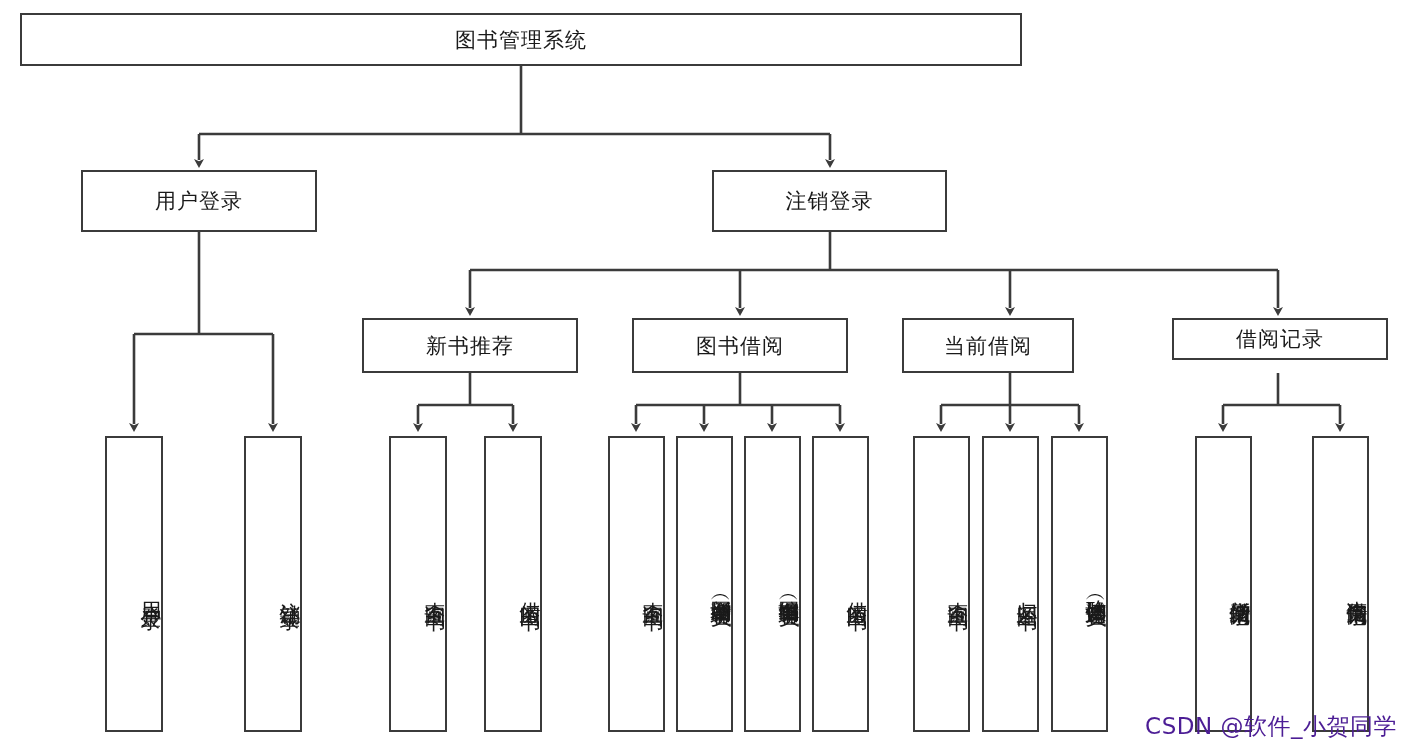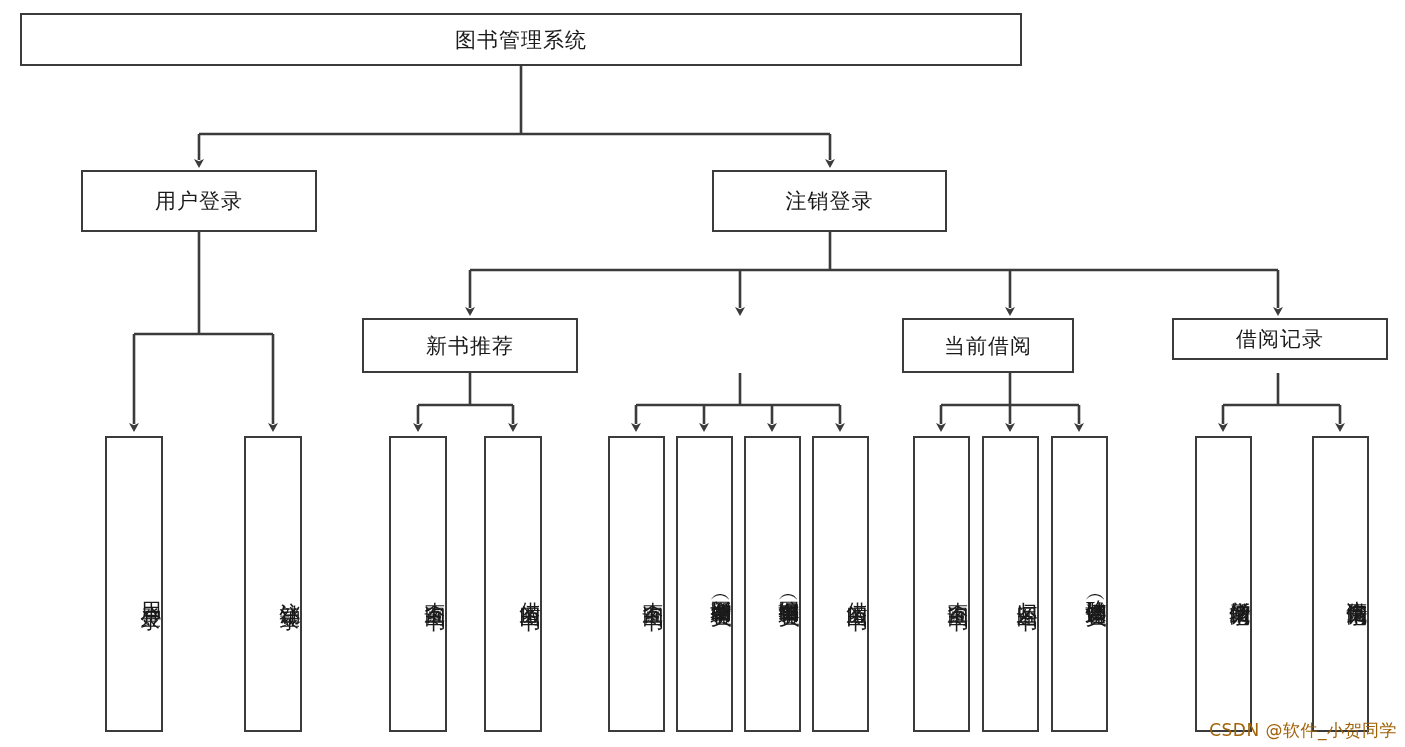--- a/index.html
+++ b/index.html
@@ -54,22 +54,22 @@
     overflow: hidden;
   }
   .node-v.tall-label {
     padding-top: 6px;
     letter-spacing: 1px;
   }
   #watermark {
     position: absolute;
     right: 8px;
     bottom: 5px;
-    font-size: 17px;
-    color: #a16207;
+    font-size: 23px;
+    color: #4c1d95;
     letter-spacing: 0.5px;
     white-space: nowrap;
     z-index: 3;
   }
 </style>
 </head>
 <body>
 
 <div id="diagram-root">
 
@@ -122,20 +122,21 @@
       <path d="M1340,405 L1340,424" marker-end="url(#arrow)"></path>
     </g>
   </svg>
 
   <div class="node node-h" style="left:20px; top:13px; width:1002px; height:53px;">图书管理系统</div>
 
   <div class="node node-h" style="left:81px; top:170px; width:236px; height:62px;">用户登录</div>
   <div class="node node-h" style="left:712px; top:170px; width:235px; height:62px;">注销登录</div>
 
   <div class="node node-h" style="left:362px; top:318px; width:216px; height:55px;">新书推荐</div>
+  <div class="node node-h" style="left:632px; top:318px; width:216px; height:55px;">图书借阅</div>
   <div class="node node-h" style="left:902px; top:318px; width:172px; height:55px;">当前借阅</div>
   <div class="node node-h" style="left:1172px; top:318px; width:216px; height:42px;">借阅记录</div>
 
   <div class="node node-v" style="left:105px; top:436px; width:58px; height:296px;">用户登录</div>
   <div class="node node-v" style="left:244px; top:436px; width:58px; height:296px;">注销登录</div>
 
   <div class="node node-v" style="left:389px; top:436px; width:58px; height:296px;">查询图书</div>
   <div class="node node-v" style="left:484px; top:436px; width:58px; height:296px;">借阅图书</div>
 
   <div class="node node-v" style="left:608px; top:436px; width:57px; height:296px;">查询图书</div>

